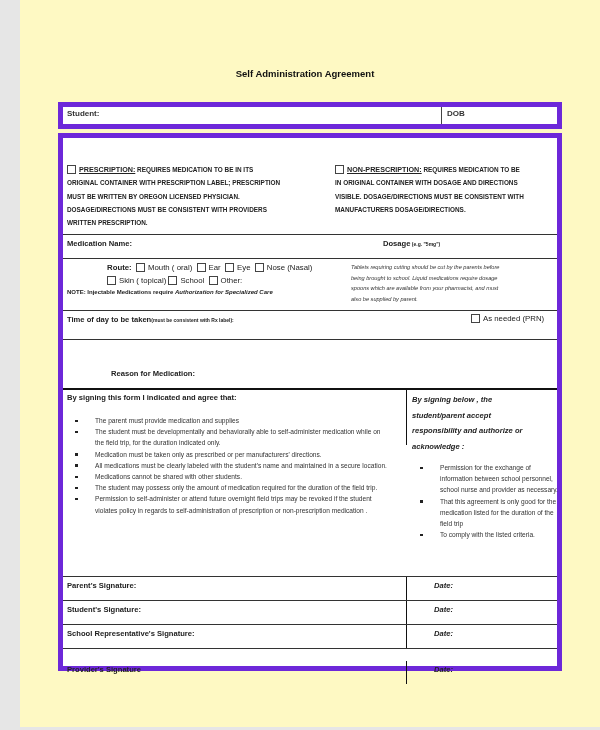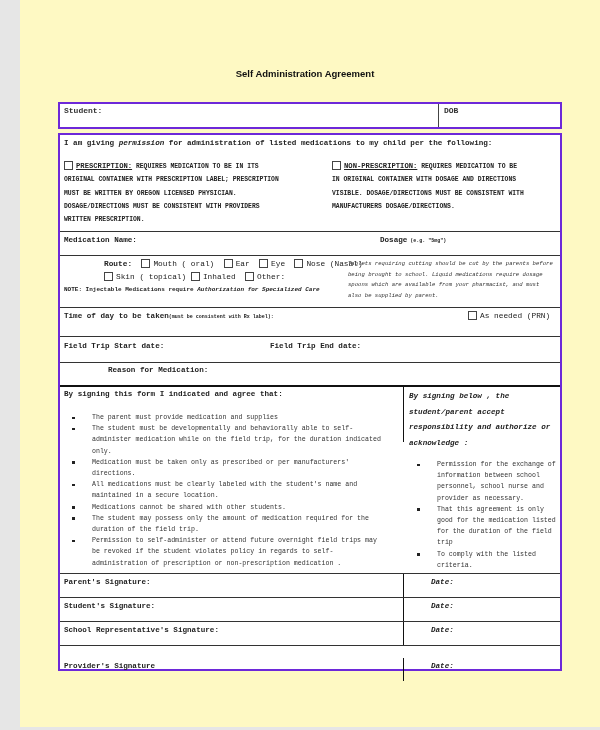--- a/index.html
+++ b/index.html
@@ -7,21 +7,21 @@
     width: 600px; height: 730px; background: #e6e6e6; position: relative; overflow: hidden;
     font-family: "Liberation Sans", sans-serif; color: #111;
   }
   .page {
     position: absolute; left: 20px; top: 0; width: 589px; height: 727px; background: #fef9c3;
   }
   .title {
     position: absolute; left: 0; width: 570px; top: 68px; text-align: center;
     font-size: 9.5px; font-weight: bold;
   }
-  .box { position: absolute; border: 2px solid #6d28d9; box-sizing: border-box; background: #fff; font-family: Liberation Mono, monospace; }
+  .box { position: absolute; border: 5px solid #6d28d9; box-sizing: border-box; background: #fff; }
   .student-box { left: 38px; top: 102px; width: 504px; height: 27px; }
   .student-box .cell { position: absolute; top: 2px; font-size: 8px; font-weight: bold; color: #333; }
   .student-box .divider { position: absolute; left: 378px; top: 0; bottom: 0; border-left: 1.5px solid #444; }
   .main-box { left: 38px; top: 133px; width: 504px; height: 538px; }
   .row { position: absolute; left: 0; right: 0; border-bottom: 1px solid #333; box-sizing: border-box; }
   .row.thick { border-bottom: 2px solid #111; }
   .row.last { border-bottom: none; margin-top: 12px; }
   .lbl { position: absolute; font-size: 7.6px; font-weight: bold; color: #222; white-space: nowrap; }
   .small { font-size: 5px; font-weight: bold; }
   .caps { position: absolute; font-size: 6.4px; font-weight: bold; line-height: 13.3px; color: #222; }
@@ -50,23 +50,20 @@
 
   <div class="box student-box">
     <span class="cell" style="left:4px;">Student:</span>
     <div class="divider"></div>
     <span class="cell" style="left:384px;">DOB</span>
   </div>
 
   <div class="box main-box">
 
     <div class="row" style="top:0; height:97px;">
-      <div class="lbl" style="left:4px; top:4px;">
-        <span>I am giving </span><i>permission</i><span> for administration of listed medications to my child per the following:</span>
-      </div>
       <div class="caps" style="left:4px; top:25px; width:260px;">
         <span class="chk"></span><u>PRESCRIPTION:</u><span> REQUIRES MEDICATION TO BE IN ITS</span><br>
         <span>ORIGINAL CONTAINER WITH PRESCRIPTION LABEL; PRESCRIPTION</span><br>
         <span>MUST BE WRITTEN BY OREGON LICENSED PHYSICIAN.</span><br>
         <span>DOSAGE/DIRECTIONS MUST BE CONSISTENT WITH PROVIDERS</span><br>
         <span>WRITTEN PRESCRIPTION.</span>
       </div>
       <div class="caps" style="left:272px; top:25px; width:230px;">
         <span class="chk"></span><u>NON-PRESCRIPTION:</u><span> REQUIRES MEDICATION TO BE</span><br>
         <span>IN ORIGINAL CONTAINER WITH DOSAGE AND DIRECTIONS</span><br>
@@ -83,21 +80,21 @@
     </div>
 
     <div class="row" style="top:121px; height:52px;">
       <div class="route" style="left:4px; top:2px;margin-left:40px;">
         <b>Route:</b>&nbsp;
         <span><span class="chk"></span><span>Mouth ( oral)</span></span>&nbsp;
         <span><span class="chk"></span><span>Ear</span></span>&nbsp;
         <span><span class="chk"></span><span>Eye</span></span>&nbsp;
         <span><span class="chk"></span><span>Nose (Nasal)</span></span><br>
         <span><span class="chk"></span><span>Skin ( topical)</span></span>
-        <span><span class="chk"></span><span>Inhaled</span></span>&nbsp;
+        <span><span class="chk"></span><span>School</span></span>&nbsp;
         <span><span class="chk"></span><span>Other:</span></span>
       </div>
       <div class="note-line" style="left:4px; top:30px;">
         <span>NOTE: Injectable Medications require </span><i>Authorization for Specialized Care</i>
       </div>
       <div class="tablet-note" style="left:288px; top:3px; width:214px;">
         <span>Tablets requiring cutting should be cut by the parents before</span><br>
         <span>being brought to school. Liquid medications require dosage</span><br>
         <span>spoons which are available from your pharmacist, and must</span><br>
         <span>also be supplied by parent.</span>
@@ -106,24 +103,20 @@
 
     <div class="row" style="top:173px; height:29px;">
       <span class="lbl" style="left:4px; top:4px;">
         <span>Time of day to be taken</span><span class="small">(must be consistent with Rx label):</span>
       </span>
       <span class="prn" style="left:408px; top:3px;">
         <span class="chk"></span><span>As needed (PRN)</span>
       </span>
     </div>
 
-    <div class="row" style="top:202px; height:26px;">
-      <span class="lbl" style="left:4px; top:5px;">Field Trip Start date:</span>
-      <span class="lbl" style="left:210px; top:5px;">Field Trip End date:</span>
-    </div>
 
     <div class="row thick" style="top:228px; height:24px;">
       <span class="lbl" style="left:4px; top:3px;padding-left:44px;">Reason for Medication:</span>
     </div>
 
     <div class="row" style="top:252px; height:187px;">
       <span class="agree-left-head" style="left:4px; top:3px;">By signing this form I indicated and agree that:</span>
       <ul class="bul" style="left:8px; top:25px; width:320px;">
         <li>The parent  must provide medication and supplies</li>
         <li>The student must be developmentally and behaviorally able to self-administer medication while on the field trip, for the duration indicated only.</li>

